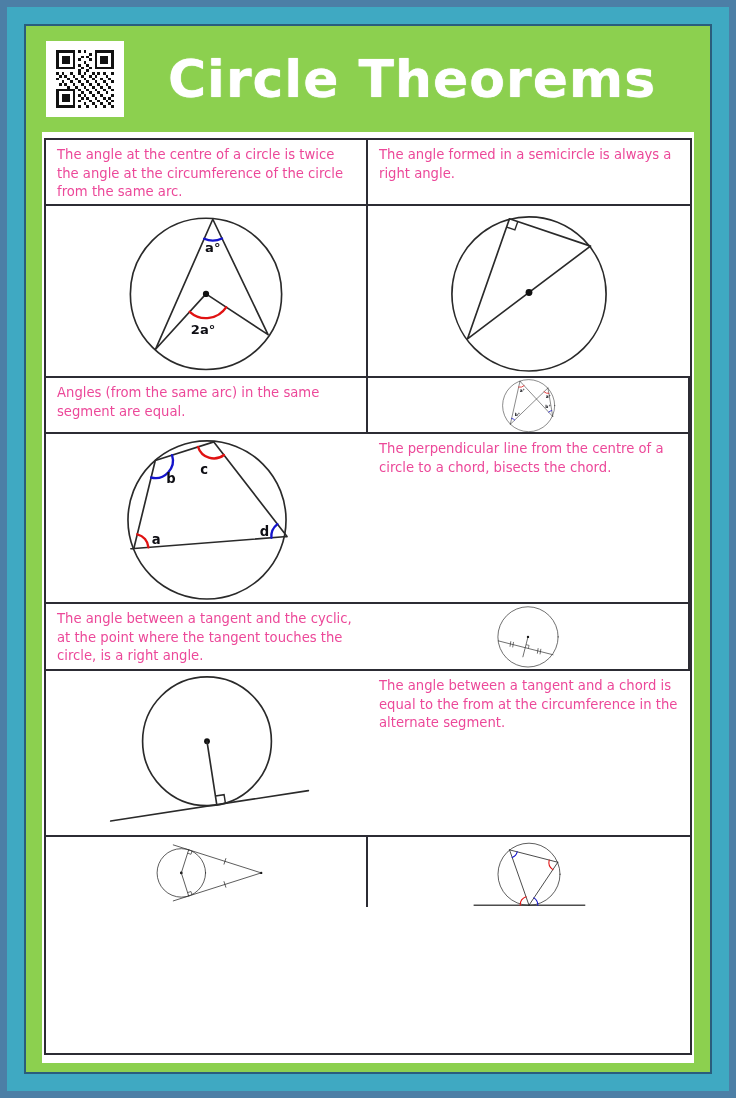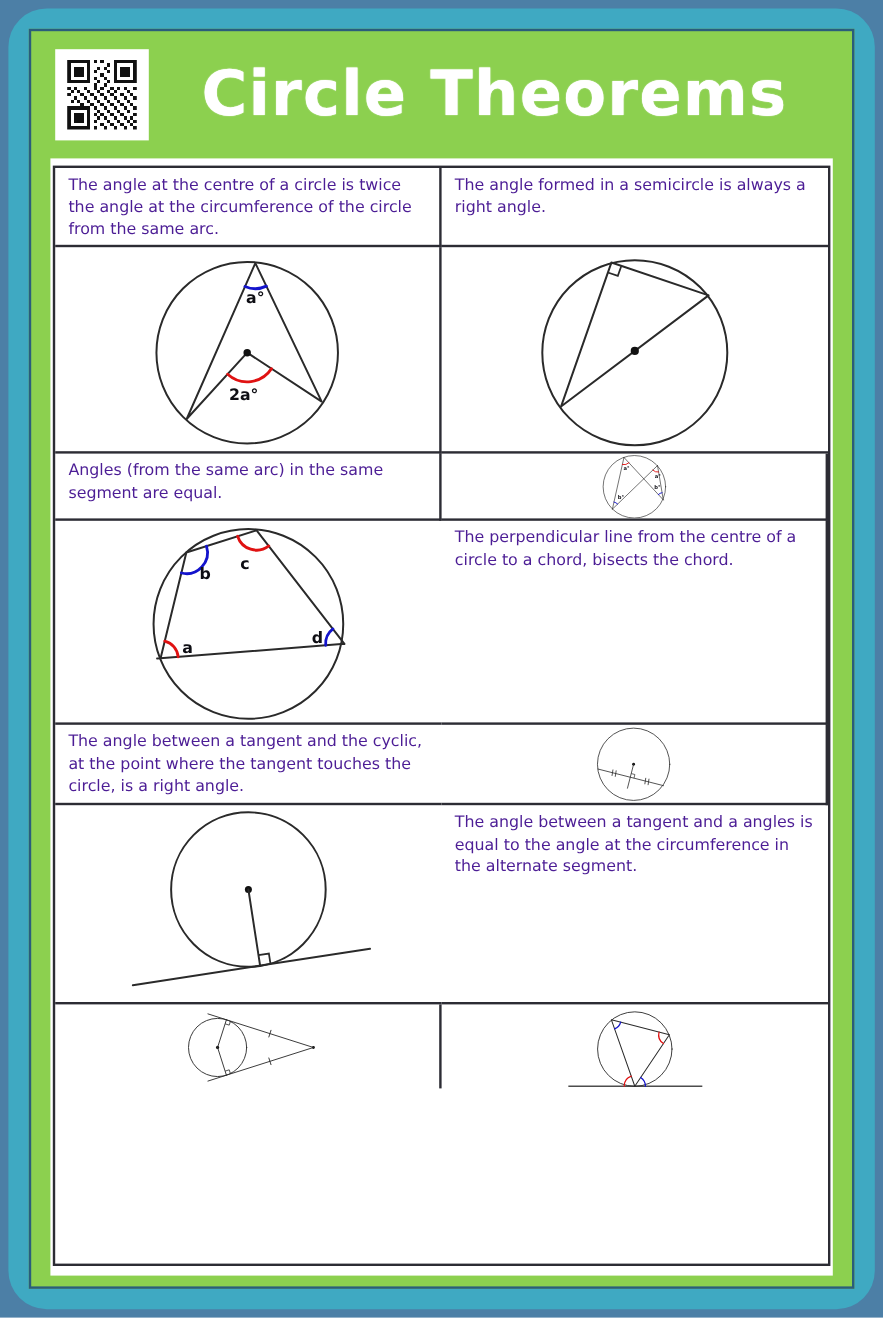--- a/index.html
+++ b/index.html
@@ -1,33 +1,33 @@
 <!DOCTYPE html>
 <html><head>
 <meta charset="utf-8">
 <style>
   html,body{margin:0;padding:0;}
   body{width:736px;height:1098px;font-family:"DejaVu Sans",sans-serif;}
   .poster{position:relative;width:736px;height:1098px;background:#4c7fa6;overflow:hidden;}
-  .teal-frame{position:absolute;inset:7px;background:#3fa9c2;border-radius:32px;}
+  .teal-frame{position:absolute;inset:7px;background:#3fa9c2;}
   .green-frame{position:absolute;inset:17px;background:#8cd04f;border:2px solid #2a5d7c;}
   .header{height:106px;display:flex;align-items:center;}
   .qr-box{background:#ffffff;margin-left:20px;padding:9px 10px;line-height:0;}
   .qr-box svg{width:58px;height:58px;}
   .title{flex:1;text-align:center;color:#ffffff;font-size:52px;font-weight:800;
          letter-spacing:1px;padding-right:10px;font-family:"DejaVu Sans",sans-serif;
          text-shadow:0 0 1px #ffffff;}
   .panel{position:absolute;left:16px;right:16px;top:106px;bottom:9px;background:#ffffff;}
   .ttable{position:absolute;left:2px;right:2px;top:6px;bottom:8px;
           border:2px solid #2c2c34;display:grid;grid-template-columns:1fr 1fr;
           grid-template-rows:66px 172px 56px 170px 67px 166px 70px auto;background:#fff;}
   .cell{border-bottom:2px solid #2c2c34;}
   .c1{border-right:2px solid #2c2c34;}
   .lastrow{border-bottom:none;}
-  .tcell{padding:6px 10px 3px 11px;font-size:13.2px;line-height:1.42;color:#4c1d95;}
+  .tcell{padding:6px 10px 3px 11px;font-size:13.2px;line-height:1.42;color:#ec4899;}
   .dcell{display:flex;align-items:center;justify-content:center;overflow:hidden;}
   .dcell svg{width:100%;height:100%;display:block;}
   .ln{stroke:#2a2a2a;stroke-width:1.7;fill:none;stroke-linecap:round;}
   .ln2{stroke:#2a2a2a;stroke-width:1.9;fill:none;stroke-linecap:round;}
   .tang{stroke:#4d4d4d;stroke-width:3;fill:none;}
   .red{stroke:#e01212;stroke-width:2.4;fill:none;stroke-linecap:round;}
   .blu{stroke:#1414cc;stroke-width:2.4;fill:none;stroke-linecap:round;}
   .sq{stroke:#2a2a2a;stroke-width:1.5;fill:none;}
   .dot{fill:#111;}
   .lbl{font-family:"DejaVu Sans",sans-serif;font-weight:bold;font-size:13.5px;fill:#0e0e14;}
@@ -121,21 +121,21 @@
           <div class="cell dcell">
             <svg viewBox="0 0 330 164">
               <circle class="ln" cx="165" cy="70" r="66"></circle>
               <circle class="dot" cx="165" cy="70" r="3"></circle>
               <path class="ln" d="M165 70 L175 135"></path>
               <path class="ln" d="M66.3 151.7 L268.9 120.6"></path>
               <path class="sq" d="M173.6 126.1 L182.5 124.7 L183.9 133.6"></path>
             </svg>
           </div>
 
-          <div class="cell tcell">The angle between a tangent and a angles is equal to the angle at the circumference in the alternate segment.</div>
+          <div class="cell tcell">The angle between a tangent and a chord is equal to the from at the circumference in the alternate segment.</div>
 
           <div class="cell c1 lastrow dcell">
             <svg viewBox="0 0 330 156">
               <circle class="ln" cx="110" cy="80" r="54"></circle>
               <circle class="dot" cx="110" cy="80" r="3"></circle>
               <circle class="dot" cx="288" cy="80" r="2.6"></circle>
               <path class="ln" d="M288 80 L92.1 17.6 M288 80 L92.1 142.4"></path>
               <path class="ln" d="M110 80 L126.4 28.5 M110 80 L126.4 131.5"></path>
               <path class="sq" d="M124 36.1 L131.6 38.5 L134 30.9"></path>
               <path class="sq" d="M124 123.9 L131.6 121.5 L134 129.1"></path>

